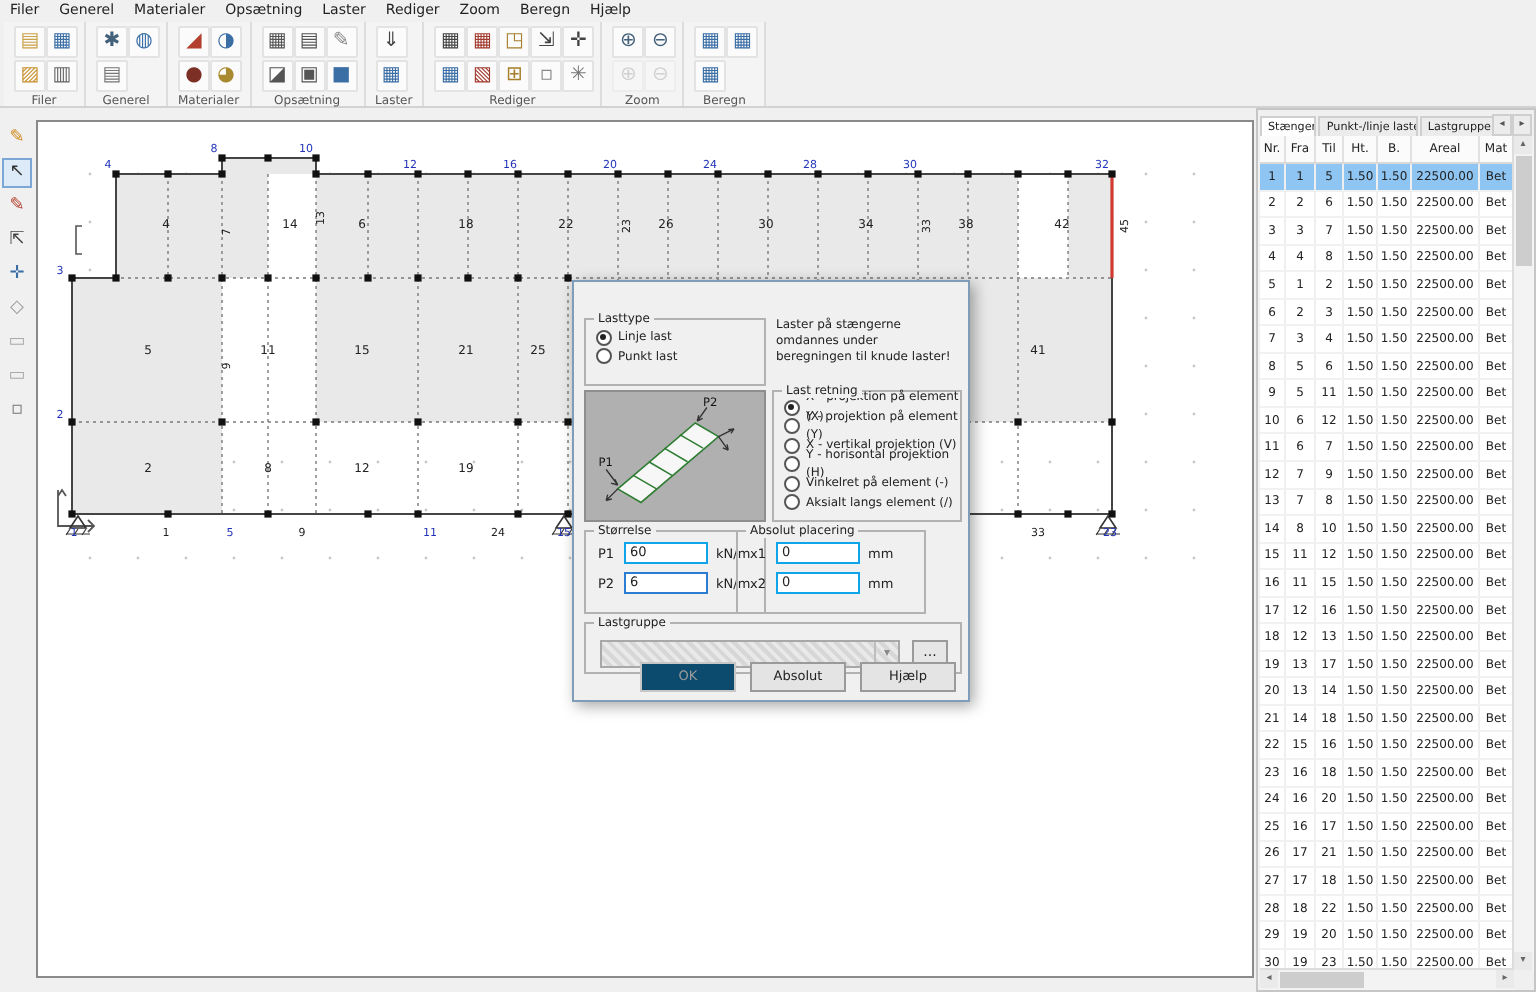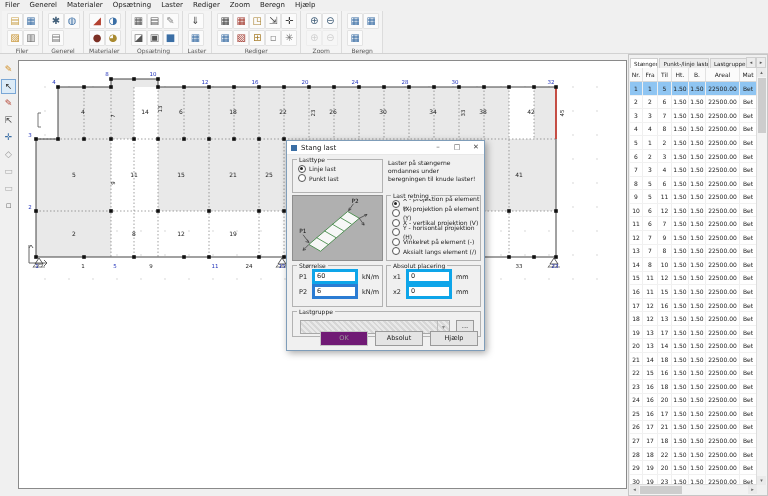--- a/index.html
+++ b/index.html
@@ -40,34 +40,34 @@
   .dlg-wbtn{width:16px;text-align:center;font-size:7px;color:#444;line-height:13px;cursor:default}
   .grp{position:absolute;border:1px solid #b2b2b2}
   .grp .legend{position:absolute;top:-4px;left:4px;background:#f0f0f0;padding:0 2px;font-size:6px}
   .radio-row{display:flex;align-items:center;gap:3px;padding-left:5px;font-size:6px;line-height:9.5px;height:9.5px}
   .radio{width:6px;height:6px;border:1px solid #555;border-radius:50%;background:#fff;position:relative;flex:none}
   .radio.checked:after{content:"";position:absolute;left:1px;top:1px;width:3px;height:3px;background:#222;border-radius:50%}
   .info-text{position:absolute;left:101px;top:18px;width:90px;font-size:6px;line-height:8px}
   .img-panel{position:absolute;left:5px;top:54px;width:89px;height:64px;background:#b0b0b0;border:1px solid #8e8e8e}
   .field-row{display:flex;align-items:center;gap:4px;padding-left:6px;height:15px;font-size:6.5px}
   .field-label{width:9px}
-  .field-input{width:38px;height:9px;background:#fff;border:3px solid #0ea5e9;font-size:6.5px;
+  .field-input{width:38px;height:9px;background:#fff;border:1px solid #0ea5e9;font-size:6.5px;
                line-height:9px;padding-left:2px;overflow:hidden}
   .field-input.focused{border-color:#2b7cd3}
   .field-unit{color:#222}
   .combo{position:absolute;left:7px;top:8px;width:148px;height:12px;border:1px solid #a8a8a8;
          background:repeating-linear-gradient(45deg,#e9e9e9 0,#e9e9e9 2px,#d7d7d7 2px,#d7d7d7 4px)}
   .combo-arrow{position:absolute;right:0;top:0;width:11px;height:100%;border-left:1px solid #bdbdbd;
                font-size:6px;text-align:center;color:#8a8a8a;line-height:11px}
   .browse-btn{position:absolute;right:6px;top:8px;width:16px;height:12px;border:1px solid #9a9a9a;
               background:#e6e6e6;text-align:center;line-height:11px;font-size:7px}
   .dlg-buttons{position:absolute;right:6px;bottom:4px;display:flex;gap:7px}
   .btn{min-width:40px;height:13px;border:1px solid #9a9a9a;background:#e4e4e4;font-size:6.5px;
        text-align:center;line-height:12px;padding:0 3px}
-  .btn.disabled{color:#9c9c9c;border-color:#c6c6c6;background:#701a75}
+  .btn.disabled{color:#9c9c9c;border-color:#c6c6c6;background:#0c4a6e}
   
   .right-panel{position:absolute;left:628px;top:54px;width:140px;bottom:0;background:#f0f0f0;
                border:1px solid #c6c6c6;box-sizing:border-box}
   .tabs{position:absolute;left:0;top:0;right:0;height:12px;display:flex;align-items:flex-end;padding:1px 0 0 1px}
   .tab{font-size:5.6px;padding:1px 3px 0;background:#ececec;border:1px solid #cfcfcf;border-bottom:none;
        margin-right:1px;white-space:nowrap;overflow:hidden;line-height:8px}
   .tab.active{background:#fff}
   .tab-pagers{position:absolute;right:1px;top:2px;display:flex}
   .pager{width:8px;height:9px;border:1px solid #cfcfcf;background:#ececec;font-size:5px;
          text-align:center;line-height:9px;color:#555}
@@ -347,27 +347,20 @@
         <text x="536" y="207" fill="#2233bb" font-size="5.5" text-anchor="middle" font-family="DejaVu Sans, sans-serif">23</text>
         <text x="64" y="207" fill="#222" font-size="5.5" text-anchor="middle" font-family="DejaVu Sans, sans-serif">1</text>
         <text x="132" y="207" fill="#222" font-size="5.5" text-anchor="middle" font-family="DejaVu Sans, sans-serif">9</text>
         <text x="230" y="207" fill="#222" font-size="5.5" text-anchor="middle" font-family="DejaVu Sans, sans-serif">24</text>
         <text x="500" y="207" fill="#222" font-size="5.5" text-anchor="middle" font-family="DejaVu Sans, sans-serif">33</text>
       </g>
   </svg>
 </div>
 
 <div class="dialog">
-  <div class="dlg-title">
-    <span class="dlg-icon"></span>
-    <span class="dlg-title-text">Stang last</span>
-    <span class="dlg-wbtn">–</span>
-    <span class="dlg-wbtn">□</span>
-    <span class="dlg-wbtn">✕</span>
-  </div>
 
   <div class="grp" style="left:5px;top:18px;width:89px;height:32px">
     <span class="legend">Lasttype</span>
     <div id="lasttype-radios" style="padding-top:4px">
         <div class="radio-row">
           <span class="radio checked"></span>
           <span>Linje last</span>
         </div>
         <div class="radio-row">
           <span class="radio"></span>
@@ -439,21 +432,21 @@
           <span class="field-unit">kN/m</span>
         </div>
         <div class="field-row">
           <span class="field-label">P2</span>
           <div class="field-input focused">6</div>
           <span class="field-unit">kN/m</span>
         </div>
       </div>
   </div>
 
-  <div class="grp" style="left:99px;top:124px;width:93px;height:40px">
+  <div class="grp" style="left:81px;top:124px;width:93px;height:40px">
     <span class="legend">Absolut placering</span>
     <div id="place-fields" style="padding-top:3px">
         <div class="field-row">
           <span class="field-label">x1</span>
           <div class="field-input">0</div>
           <span class="field-unit">mm</span>
         </div>
         <div class="field-row">
           <span class="field-label">x2</span>
           <div class="field-input">0</div>

